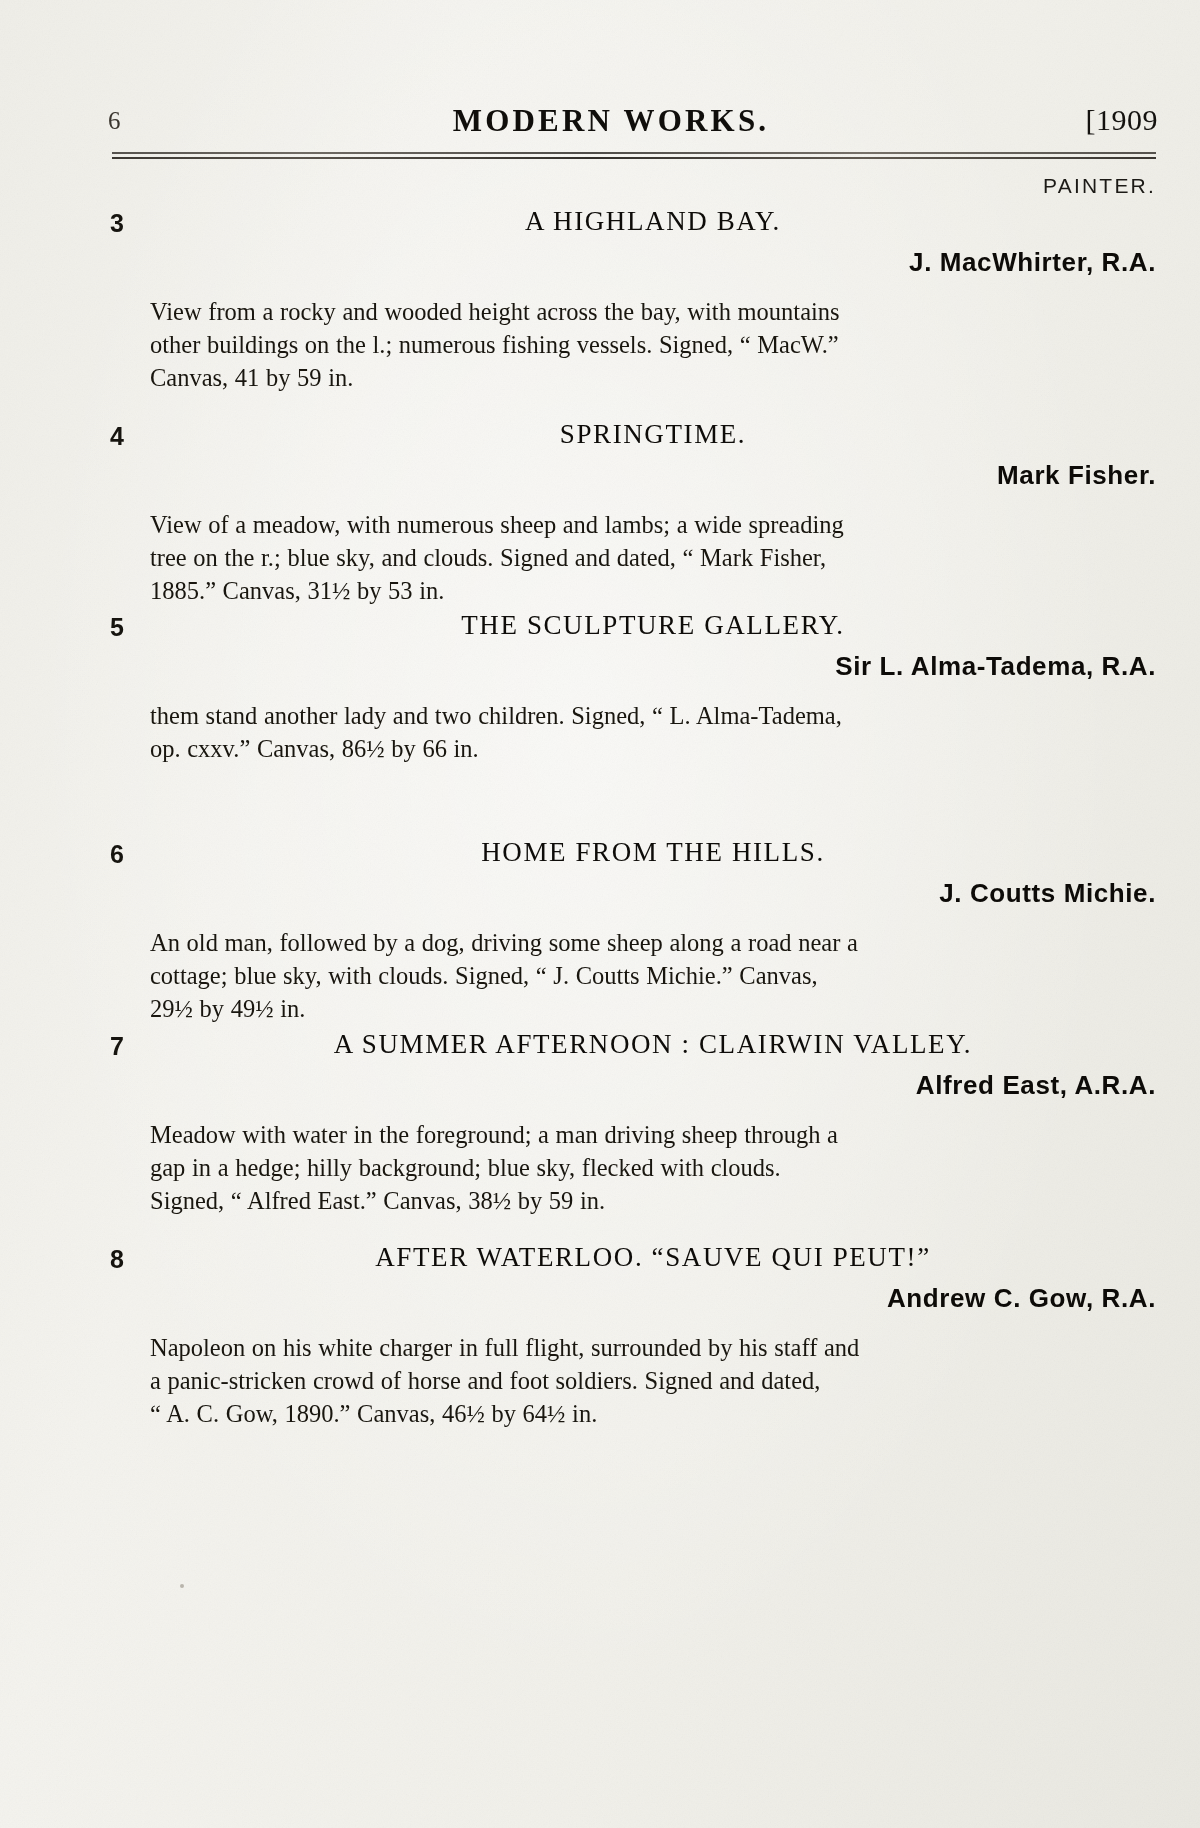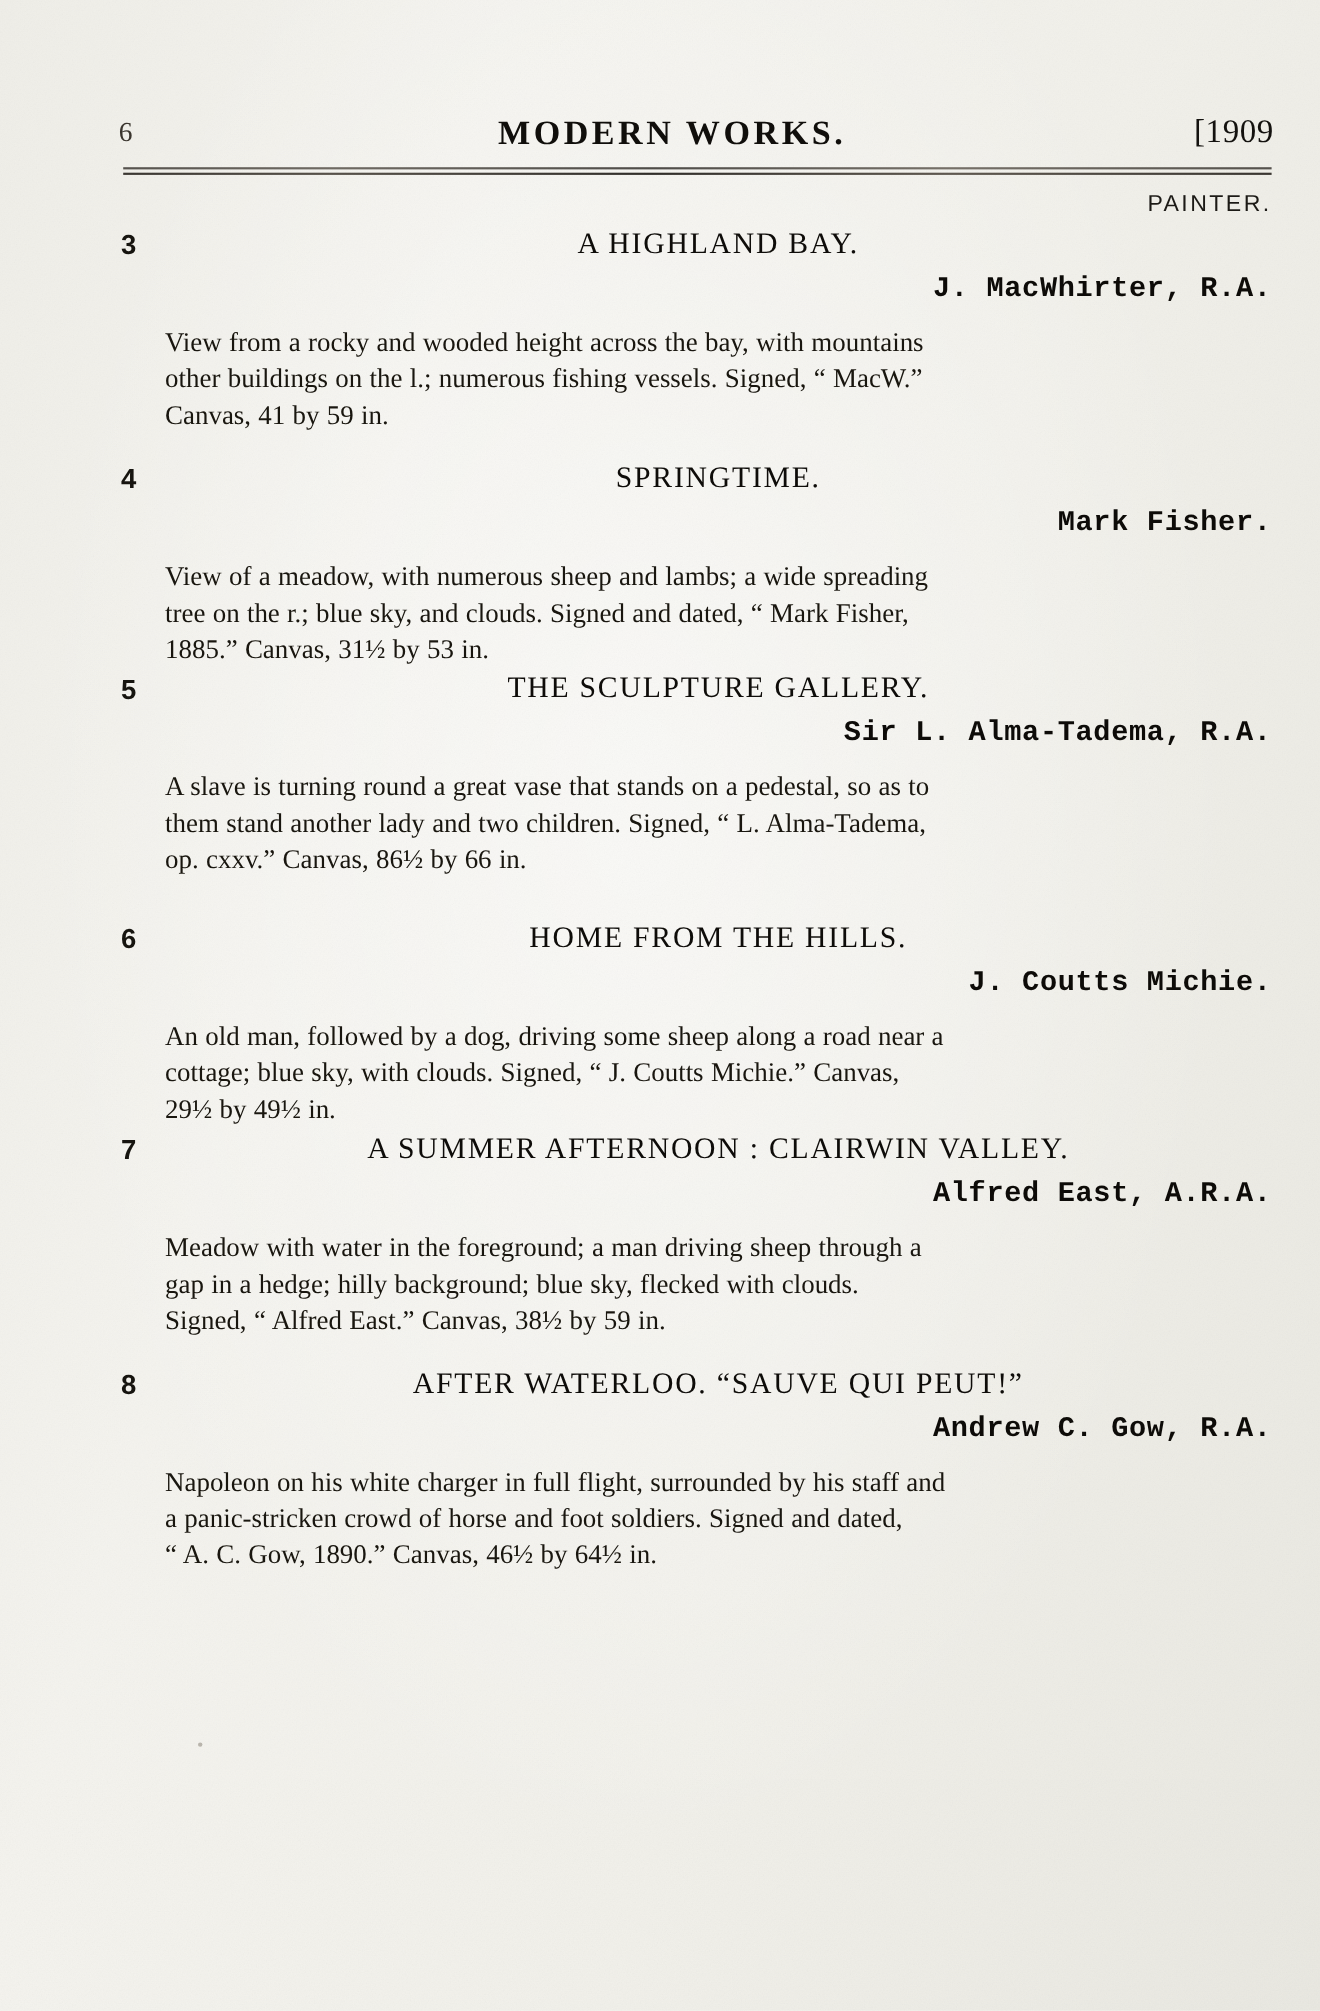--- a/index.html
+++ b/index.html
@@ -122,21 +122,21 @@
     top: -3px;
     text-align: center;
     font-size: 27px;
     letter-spacing: 1.6px;
     color: #0e0c09;
   }
   .entry .artist {
     position: absolute;
     right: 44px;
     top: 38px;
-    font-family: Liberation Mono, monospace;
+    font-family: Liberation Sans, sans-serif;
     font-weight: bold;
     font-size: 26px;
     letter-spacing: .6px;
     color: #0d0b08;
   }
   .entry .desc {
     position: absolute;
     left: 150px;
     right: 44px;
     top: 86px;
@@ -214,21 +214,20 @@
       <span class="line">tree on the r.; blue sky, and clouds. Signed and dated, “ Mark Fisher,</span>
       <span class="line">1885.”   Canvas, 31½ by 53 in.</span>
     </div>
   </div>
 
   <div class="entry" style="top:613px">
     <div class="num">5</div>
     <div class="worktitle">THE SCULPTURE GALLERY.</div>
     <div class="artist">Sir L. Alma-Tadema, R.A.</div>
     <div class="desc">
-      <span class="line">A slave is turning round a great vase that stands on a pedestal, so as to</span>
       <span class="line">them stand another lady and two children. Signed, “ L. Alma-Tadema,</span>
       <span class="line">op. cxxv.”   Canvas, 86½ by 66 in.</span>
     </div>
   </div>
 
   <div class="entry" style="top:840px">
     <div class="num">6</div>
     <div class="worktitle">HOME FROM THE HILLS.</div>
     <div class="artist">J. Coutts Michie.</div>
     <div class="desc">

